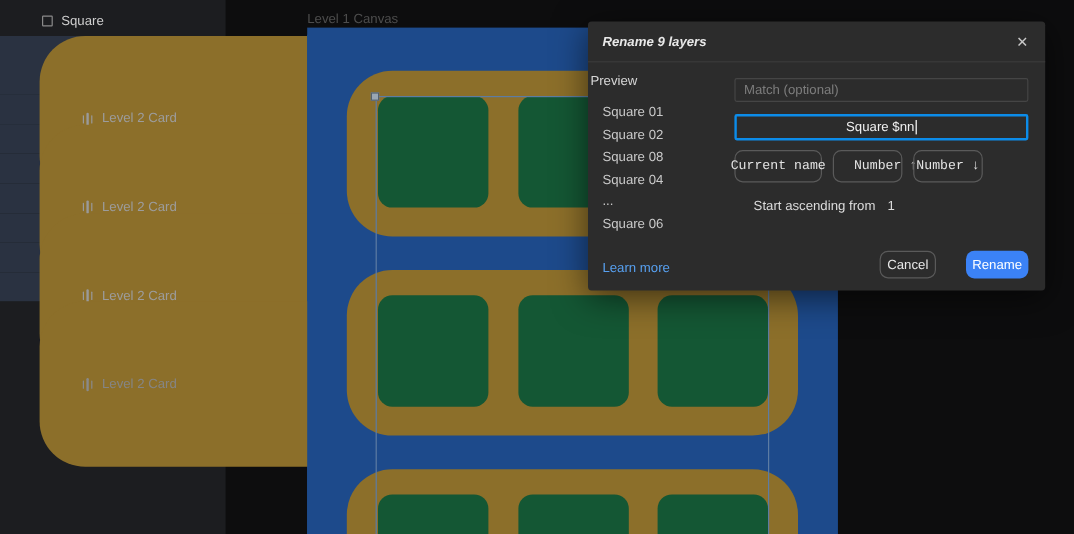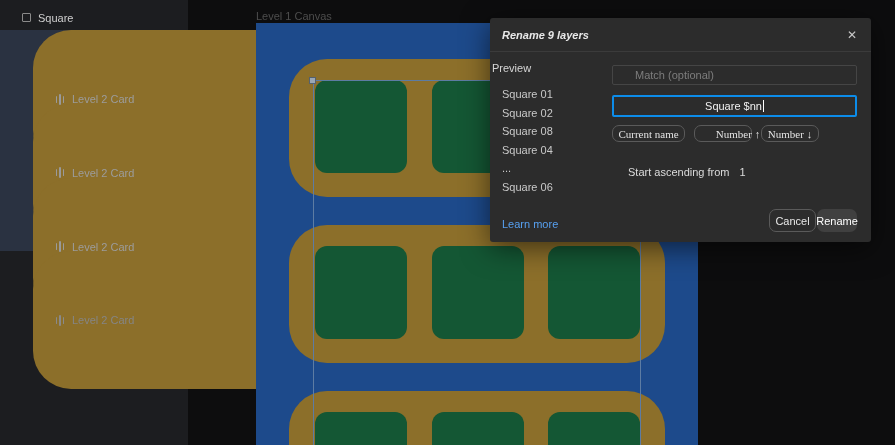--- a/index.html
+++ b/index.html
@@ -13,21 +13,21 @@
 
   
   .sidebar {
     position:absolute; left:0; top:0; width:188px; height:445px;
     background:#1c1d20;
   }
   .rows { position:absolute; left:0; top:5.5px; right:0; }
   .row { height:24.6px; display:flex; align-items:center; }
   .row.hl { background:#2a3241; }
   .row.lv1 { padding-left:15px; }
-  .row.lv2 { padding-left:22px; }
+  .row.lv2 { padding-left:35px; }
   .row.lv3 { padding-left:53px; }
   .row .lbl { margin-left:7px; white-space:nowrap; }
   .row.canvas .lbl { font-weight:bold; color:#e6e6e6; }
   .row.card .lbl { color:#9c9c9c; }
   .row.sqtop .lbl { color:#cfcfcf; }
   .row.sq3 .lbl { color:#9da6b2; }
   .row.dim .lbl { color:#858585; }
 
   .ic-square { width:9px; height:9px; border:1px solid #98a0ab; border-radius:1px; flex:none; }
   .row.dim .ic-square, .row.sqtop .ic-square { border-color:#8a8a8a; }
@@ -84,45 +84,45 @@
     display:flex; align-items:center; justify-content:center;
     color:#c8c8c8; font-size:12px; cursor:default;
   }
 
   .preview-label { position:absolute; left:2px; top:44px; color:#d6d6d6; }
   .preview-list { position:absolute; left:12px; top:67px; }
   .preview-item { height:18.5px; display:flex; align-items:center; color:#c9c9c9;text-align:center; }
   .learn-more { position:absolute; left:12px; top:200px; color:#57a0f0; }
   .inp {
     position:absolute; left:122px; width:245px;
-    display:flex; align-items:center; padding:0 22px;
+    display:flex; align-items:center; padding:0 7px;
     border-radius:2px; overflow:hidden; white-space:nowrap;
   }
   .inp-match { top:47px; height:20px; border:1px solid #454545; color:#7d7d7d; }
   .inp-name  { top:77px; height:22px; border:2px solid #0c8ce9; color:#f0f0f0;justify-content:center; }
   .caret { display:inline-block; width:1px; height:12px; background:#fff; margin-left:1px; }
 
   .chipbar { position:absolute; left:122px; top:107px; display:flex; gap:9px; }
   .chip {
-    height:17px; border:1px solid #5a5a5a; border-radius:7px; background:transparent;
-    color:#e3e3e3; font-size:11px; font-family:Liberation Serif, serif;
+    height:27px; border:1px solid #5a5a5a; border-radius:7px; background:transparent;
+    color:#e3e3e3; font-size:11px; font-family:Liberation Mono, monospace;
     display:flex; align-items:center; justify-content:center; white-space:nowrap;
   }
   .chip.w1 { width:73px; } .chip.w2 { width:58px;padding-left:30px; } .chip.w3 { width:58px; }
 
   .start-row { position:absolute; left:122px; top:148px; display:flex; align-items:center; color:#dcdcdc;margin-left:16px; }
   .start-val { margin-left:10px; color:#dcdcdc; }
 
-  .dlg-actions { position:absolute; right:14px; bottom:10px; display:flex; gap:1px; }
+  .dlg-actions { position:absolute; right:14px; bottom:10px; display:flex; gap:25px; }
   .btn {
     height:23px; border-radius:7px; font-size:11px; font-family:inherit;
     display:flex; align-items:center; justify-content:center; white-space:nowrap;
   }
   .btn-cancel { width:47px; border:1px solid #5a5a5a; background:transparent; color:#e8e8e8; }
-  .btn-rename { width:40px; border:none; background:#404040; color:#fff; }
+  .btn-rename { width:52px; border:none; background:#3b82f6; color:#fff; }
 </style>
 </head>
 <body>
 
 <div class="sidebar">
   <div class="rows">
 
     <div class="row lv2 sqtop">
       <span class="ic-square"></span>
       <span class="lbl">Square</span>

